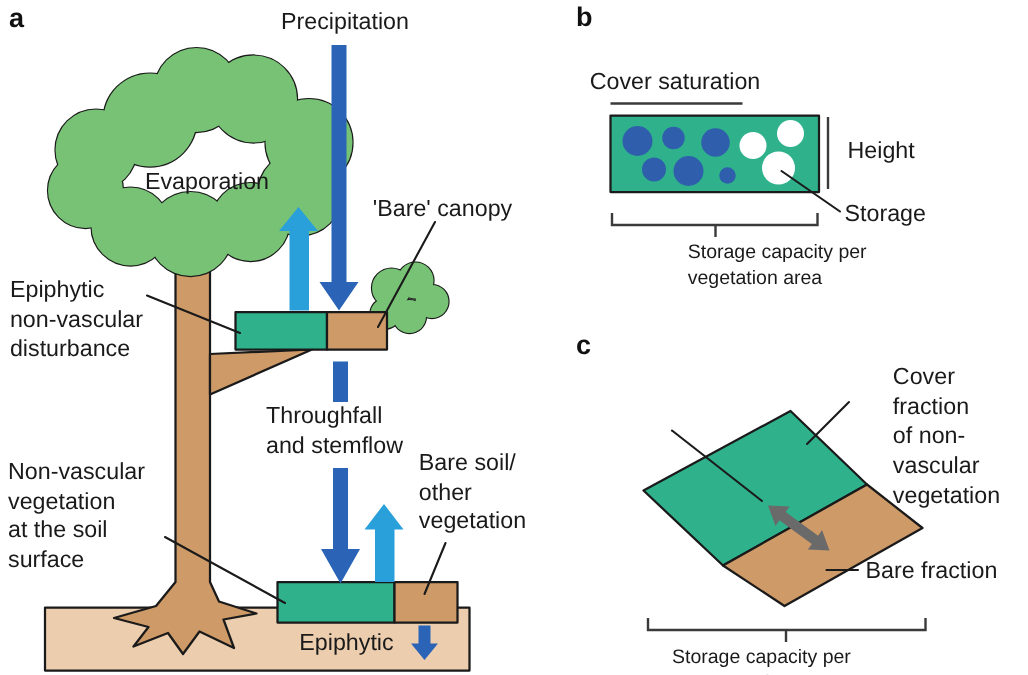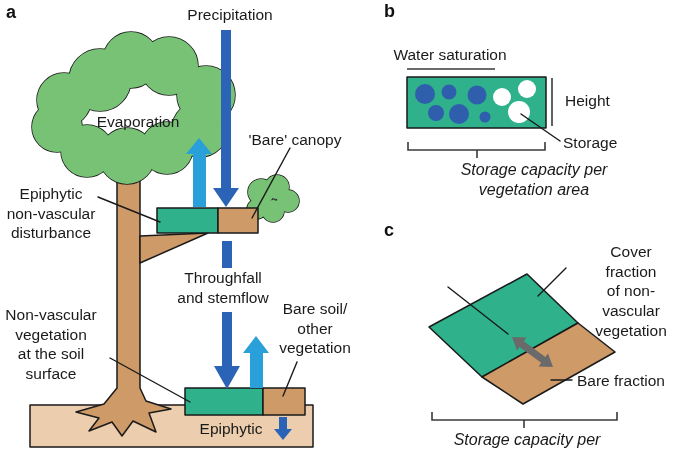--- a/index.html
+++ b/index.html
@@ -1,22 +1,22 @@
 <!DOCTYPE html>
 <html><head>
 <meta charset="utf-8">
 <style>
   html,body{margin:0;padding:0;background:#fff;}
   #fig{position:relative;width:685px;height:450px;background:#ffffff;overflow:hidden;
        font-family:"Liberation Sans",sans-serif;}
   #fig svg{position:absolute;left:0;top:0;}
   .lbl{position:absolute;font:15.5px/1.27 "Liberation Sans",sans-serif;color:#1a1a1a;
-       white-space:pre-line;text-align:center;transform:translateX(-50%);}
+       white-space:pre-line;transform:translateX(-50%);}
   .left{transform:none;text-align:center;}
-  .cap{font-size:16px;font-style:italic;}
+  .cap{font-size:13px;}
   .pl{position:absolute;font:bold 18px "Liberation Sans",sans-serif;color:#111;transform:none;}
   .ol{stroke:#1a1a1a;stroke-width:1.5;stroke-linejoin:round;}
   .leader{stroke:#1a1a1a;stroke-width:1.4;fill:none;stroke-linecap:round;}
   .bracket{stroke:#3a3a3a;stroke-width:1.6;fill:none;}
 </style>
 </head>
 <body>
 
 <div id="fig">
 
@@ -130,21 +130,21 @@
 <div class="lbl" style="left:51px;top:305px">Non-vascular
 vegetation
 at the soil
 surface</div>
 <div class="lbl" style="left:315px;top:299px">Bare soil/
 other
 vegetation</div>
 <div class="lbl" style="left:231px;top:419px">Epiphytic</div>
 
 <div class="pl" style="left:384px;top:1px">b</div>
-<div class="lbl" style="left:450px;top:45px">Water saturation</div>
+<div class="lbl" style="left:450px;top:45px">Cover saturation</div>
 <div class="lbl left" style="left:565px;top:91px">Height</div>
 <div class="lbl left" style="left:563px;top:133px">Storage</div>
 <div class="lbl cap" style="left:534px;top:160px">Storage capacity per vegetation area</div>
 
 <div class="pl" style="left:384px;top:220px">c</div>
 <div class="lbl" style="left:631px;top:242px">Cover fraction
 of non-vascular
 vegetation</div>
 <div class="lbl left" style="left:577px;top:371px">Bare fraction</div>
 <div class="lbl cap" style="left:527px;top:430px">Storage capacity per canopy/soil area</div>

